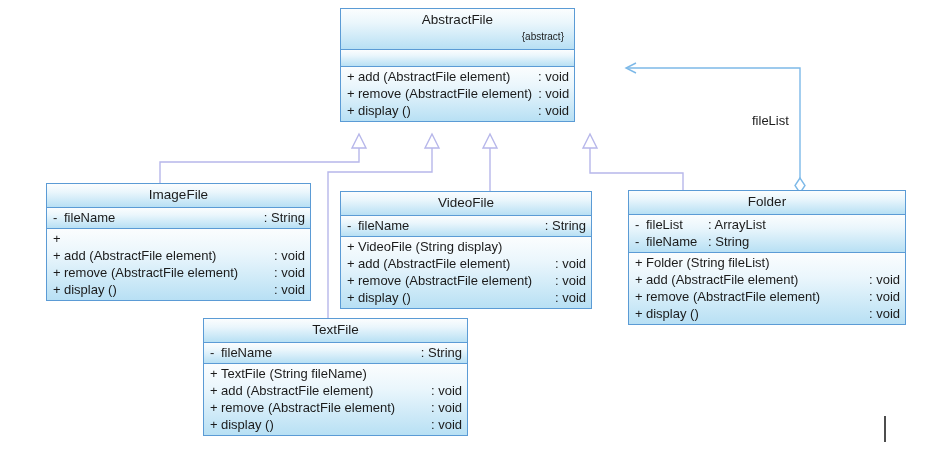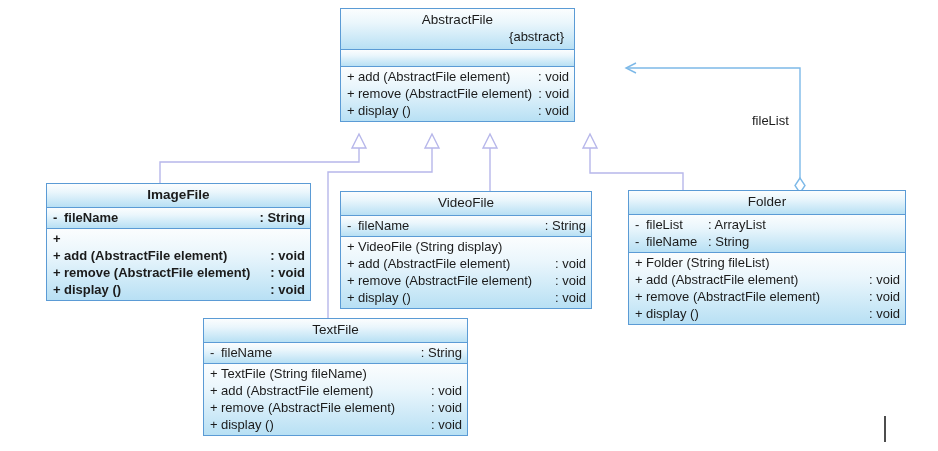--- a/index.html
+++ b/index.html
@@ -33,21 +33,21 @@
 
   .title{
     text-align:center;
     padding:3px 6px 4px 6px;
     font-size:13.5px;
     line-height:16px;
   }
   .title .abs{
     display:block;
     text-align:right;
-    font-size:13px;
+    font-size:10px;
     line-height:17px;
     padding-right:4px;
   }
   .empty{height:17px;}
 
   .rows{padding:1px 0 2px 0;}
   .row{
     display:flex;
     align-items:baseline;
     line-height:17px;
@@ -121,21 +121,21 @@
         <span class="ty">: void</span>
       </div>
       <div class="row">
         <span class="vis">+</span>
         <span class="nm">display ()</span>
         <span class="ty">: void</span>
       </div>
     </div>
   </div>
 
-  <div class="uml" style="left:46px;top:183px;width:265px;font-weight:bold;">
+  <div class="uml" style="left:46px;top:183px;width:265px;">
     <div class="comp title">
       <span>ImageFile</span>
     </div>
     <div class="comp rows">
       <div class="row">
         <span class="vis">-</span>
         <span class="nm">fileName</span>
         <span class="ty-fixed">: String</span>
       </div>
     </div>

